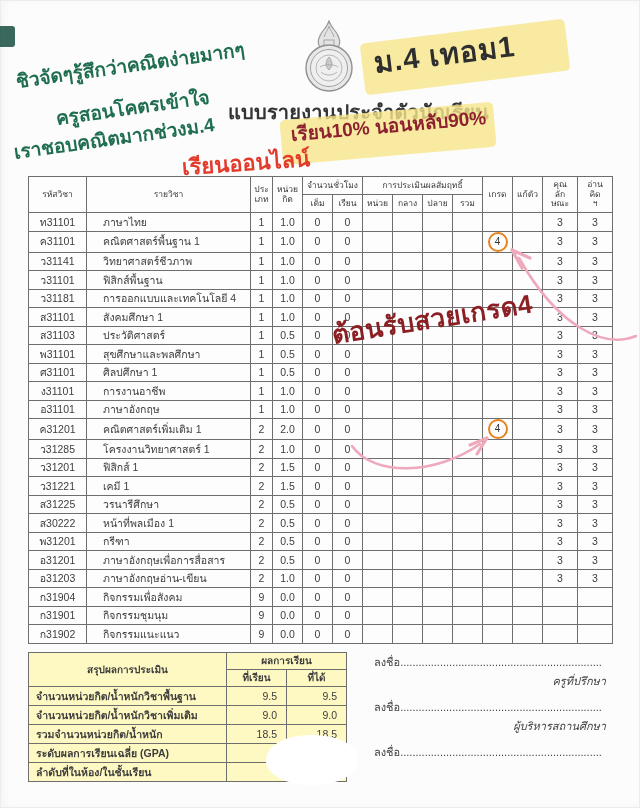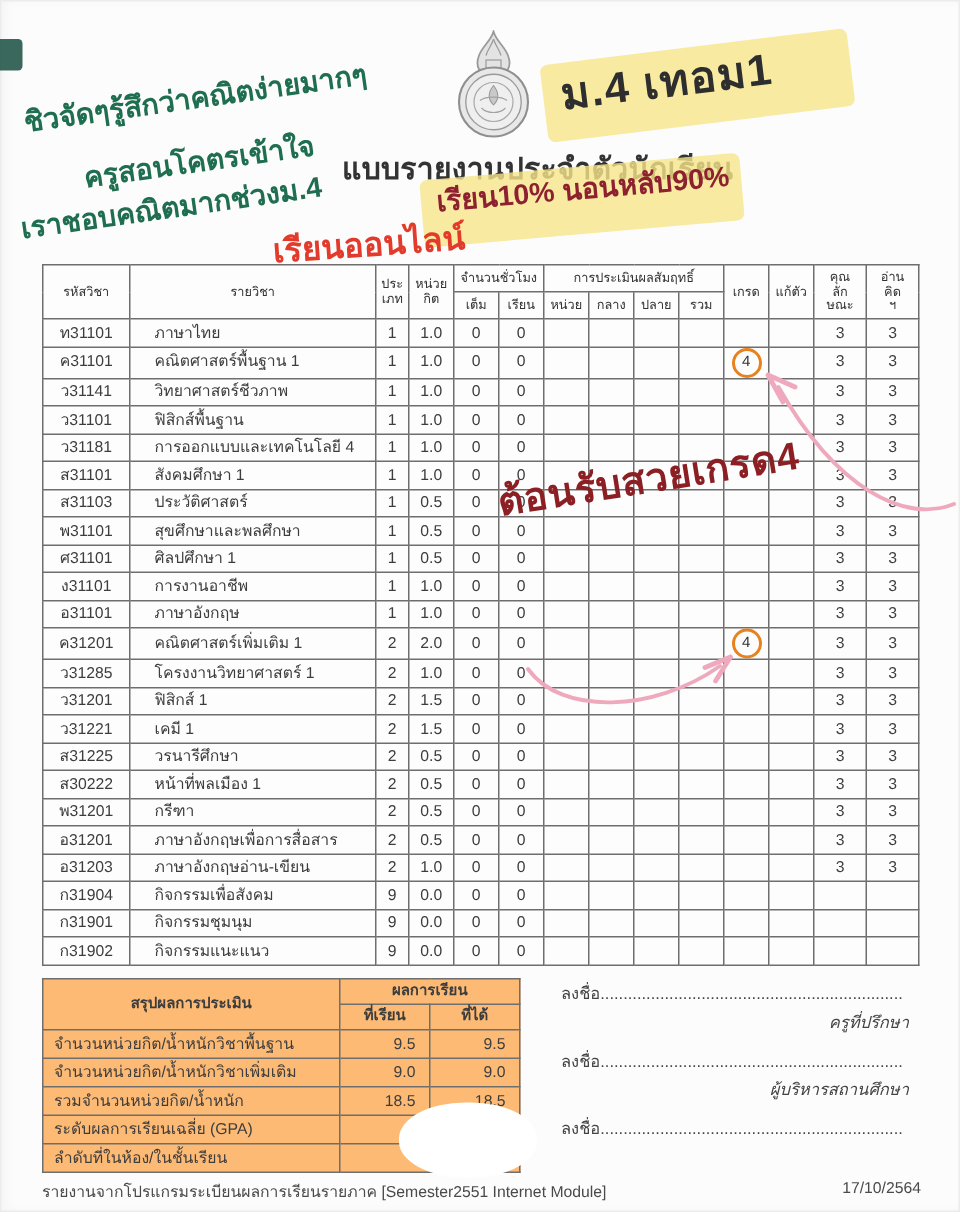--- a/index.html
+++ b/index.html
@@ -29,25 +29,25 @@
   .gtable{position:absolute;left:28px;top:176px;width:584px;z-index:3;font-size:10.5px;background:#fdfdfd;}
   .gtable th,.gtable td{border:1px solid #6e6e6e;text-align:center;padding:0;line-height:1.15;}
   .gtable{border:1.5px solid #444;}
   .gtable thead th{font-weight:normal;font-size:8.5px;white-space:pre-line;color:#333;}
   .gtable thead tr:first-child{height:18px;}
   .gtable thead tr:last-child{height:18px;}
   .gtable tbody tr{height:18.5px;}
   .gtable td.name-cell{text-align:left;padding-left:16px;overflow:hidden;white-space:nowrap;}
   .circled{display:inline-block;width:16px;height:16px;line-height:15px;border:2.5px solid #e8821e;border-radius:50%;font-size:10px;color:#333;}
   
-  .stable{position:absolute;left:28px;top:652px;width:318px;z-index:3;font-size:10.5px;border:1.5px solid #444;background:#fdba74;}
+  .stable{position:absolute;left:28px;top:652px;width:318px;z-index:3;font-size:10.5px;border:1.5px solid #444;background:#fef9c3;}
   .stable th,.stable td{border:1px solid #6e6e6e;padding:0 4px;line-height:1.2;}
   .stable thead th{font-weight:bold;text-align:center;font-size:10px;height:16px;}
   .stable tbody tr{height:19px;}
-  .stable td.lbl{text-align:left;padding-left:7px;}
+  .stable td.lbl{text-align:left;padding-left:7px;font-weight:bold;}
   .stable td.val{text-align:right;padding-right:9px;margin-left:44px;}
   
   .sig{position:absolute;left:374px;width:232px;z-index:3;font-size:11px;color:#444;}
   .sig-line{white-space:nowrap;overflow:hidden;}
   .sig-role{text-align:right;margin-top:1px;font-style:italic;}
   .sig1{top:653px;} .sig2{top:698px;} .sig3{top:743px;}
   
   .footer{position:absolute;left:28px;right:26px;top:786px;display:flex;justify-content:space-between;font-size:10.5px;color:#4a4a4a;z-index:3;}
   
   .blob{position:absolute;left:266px;top:735px;width:92px;height:50px;background:#fff;border-radius:48%;z-index:5;}
@@ -554,24 +554,20 @@
     <div class="sig-role">ครูที่ปรึกษา</div>
   </div>
   <div class="sig sig2">
     <div class="sig-line"><span>ลงชื่อ</span><span class="dots">..................................................................</span></div>
     <div class="sig-role">ผู้บริหารสถานศึกษา</div>
   </div>
   <div class="sig sig3">
     <div class="sig-line"><span>ลงชื่อ</span><span class="dots">..................................................................</span></div>
   </div>
 
-  <div class="footer">
-    <span>รายงานจากโปรแกรมระเบียนผลการเรียนรายภาค [Semester2551 Internet Module]</span>
-    <span>17/10/2564</span>
-  </div>
 
   <svg class="overlay" width="640" height="808" viewBox="0 0 640 808">
     <g stroke="#efa9bd" fill="none" stroke-width="2.6" stroke-linecap="round">
       <path d="M 636 336 C 604 349 558 327 519 258"></path>
       <path d="M 512 250 L 530 258 M 512 250 L 522 268" stroke-width="3.2"></path>
     </g>
     <g stroke="#efa9bd" fill="none" stroke-width="2.6" stroke-linecap="round">
       <path d="M 352 446 C 374 477 436 475 480 444"></path>
       <path d="M 487 438 L 470 445 M 487 438 L 477 454" stroke-width="3.2"></path>
     </g>

